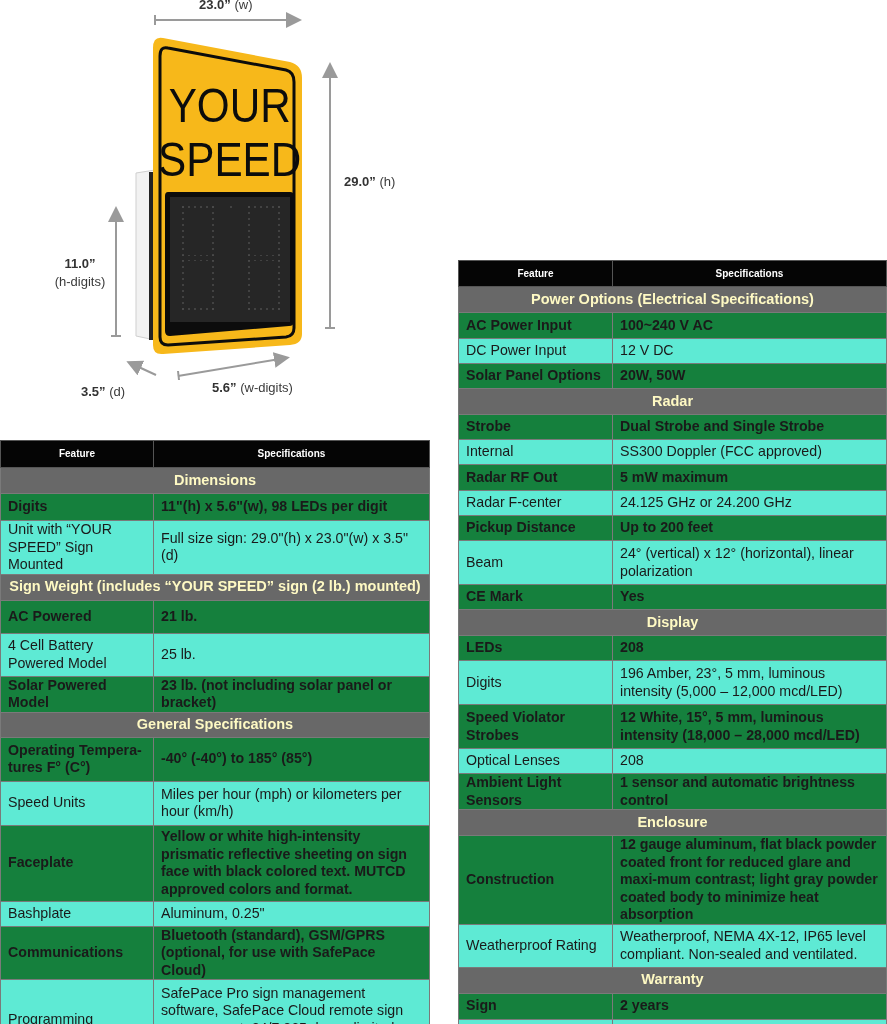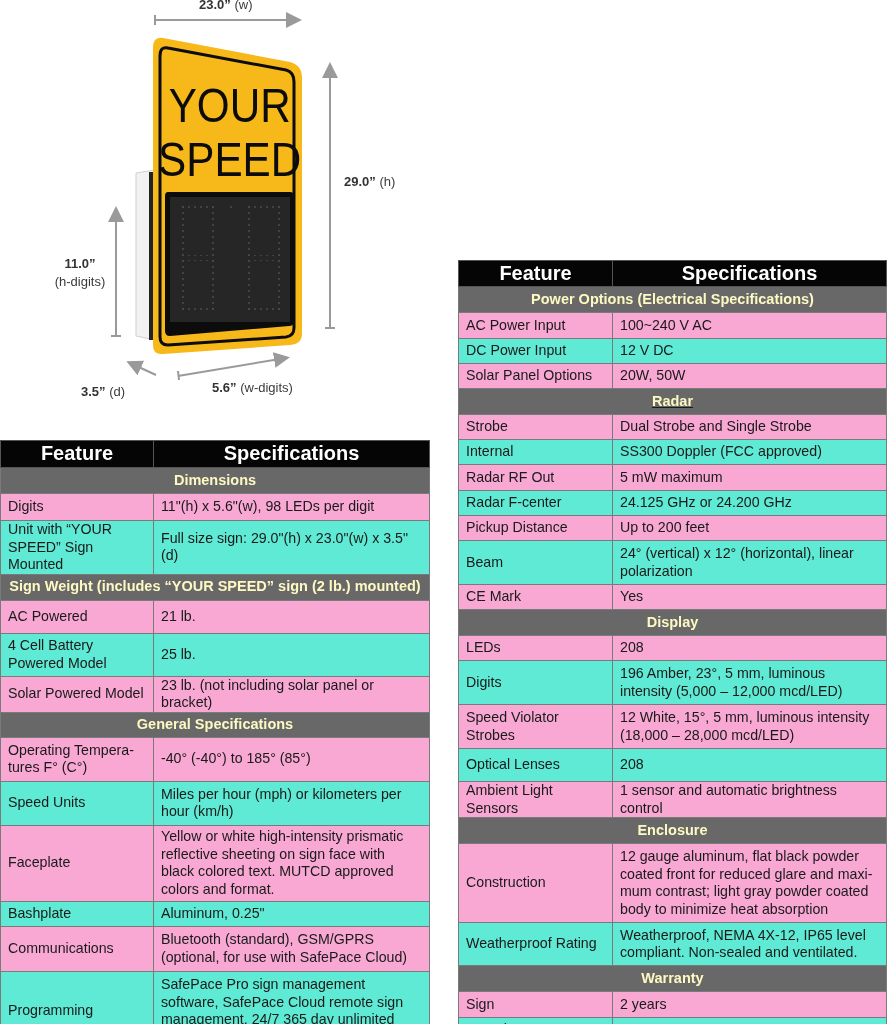--- a/index.html
+++ b/index.html
@@ -3,23 +3,23 @@
 <meta charset="utf-8">
 <style>
   html, body { margin:0; padding:0; background:#ffffff; }
   body { width:887px; height:1024px; position:relative; overflow:hidden;
          font-family:"Liberation Sans", "DejaVu Sans", sans-serif; color:#1a1a1a; }
   .illus { position:absolute; left:0; top:0; width:440px; height:420px; }
   .dim { position:absolute; font-size:13px; color:#3a3a3a; white-space:nowrap; }
   .dim b { font-weight:bold; color:#333; }
   .spec { position:absolute; border-collapse:collapse; table-layout:fixed; }
   .spec td, .spec th { border:1px solid #7a7a7a; padding:0 7px; font-size:14.2px; line-height:17.5px; vertical-align:middle; overflow:hidden; }
-  .spec th { background:#050505; color:#ffffff; font-weight:bold; font-size:20px; text-align:center; border-color:#555; }
+  .spec th { background:#050505; color:#ffffff; font-weight:bold; font-size:10px; text-align:center; border-color:#555; }
   .spec tr.section td { background:#686868; color:#fef9c3; font-weight:bold; text-align:center; font-size:14.5px; }
-  .spec tr.odd td { background:#f9a8d4; }
+  .spec tr.odd td { background:#15803d;font-weight:bold; }
   .spec tr.even td { background:#5eead4; }
 </style>
 </head>
 <body>
 
 <div class="illus">
   <svg width="440" height="420" viewBox="0 0 440 420">
     <defs>
       <marker id="ah" markerWidth="8" markerHeight="8" refX="6" refY="4" orient="auto">
         <path d="M0,0 L8,4 L0,8 Z" fill="#9a9a9a"></path>
@@ -158,21 +158,21 @@
         <td>100~240 V AC</td>
       </tr>
       <tr class="even" style="height: 25px;">
         <td>DC Power Input</td>
         <td>12 V DC</td>
       </tr>
       <tr class="odd" style="height: 25px; margin-left: 48px;">
         <td>Solar Panel Options</td>
         <td>20W, 50W</td>
       </tr>
-      <tr class="section" style="height: 26px; text-decoration: underline;">
+      <tr class="section" style="height: 26px;">
         <td colspan="2">Radar</td>
       </tr>
       <tr class="odd" style="height: 25px;">
         <td>Strobe</td>
         <td>Dual Strobe and Single Strobe</td>
       </tr>
       <tr class="even" style="height: 25px;">
         <td>Internal</td>
         <td>SS300 Doppler (FCC approved)</td>
       </tr>
@@ -204,21 +204,21 @@
         <td>208</td>
       </tr>
       <tr class="even" style="height: 44px;">
         <td>Digits</td>
         <td>196 Amber, 23°, 5 mm, luminous intensity (5,000 – 12,000 mcd/LED)</td>
       </tr>
       <tr class="odd" style="height: 44px;">
         <td>Speed Violator Strobes</td>
         <td>12 White, 15°, 5 mm, luminous intensity (18,000 – 28,000 mcd/LED)</td>
       </tr>
-      <tr class="even" style="height: 33px; padding-left: 29px;">
+      <tr class="even" style="height: 25px; padding-left: 29px;">
         <td>Optical Lenses</td>
         <td>208</td>
       </tr>
       <tr class="odd" style="height: 25px;">
         <td>Ambient Light Sensors</td>
         <td>1 sensor and automatic brightness control</td>
       </tr>
       <tr class="section" style="height: 26px;">
         <td colspan="2">Enclosure</td>
       </tr>

